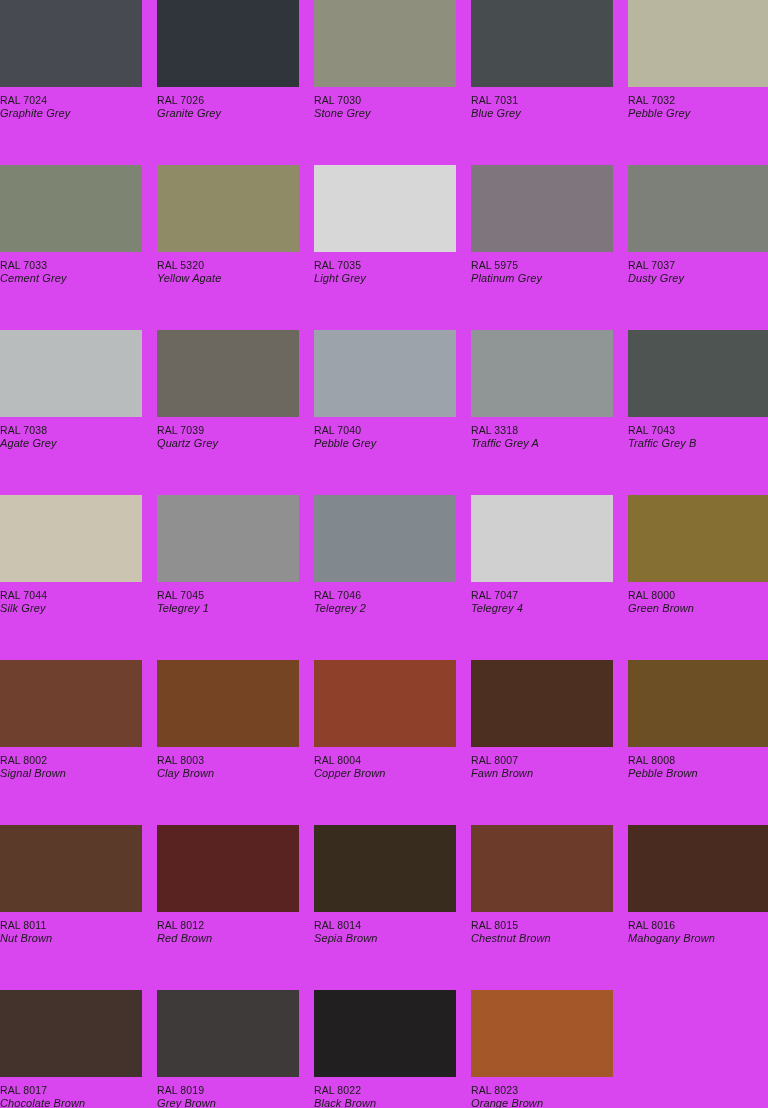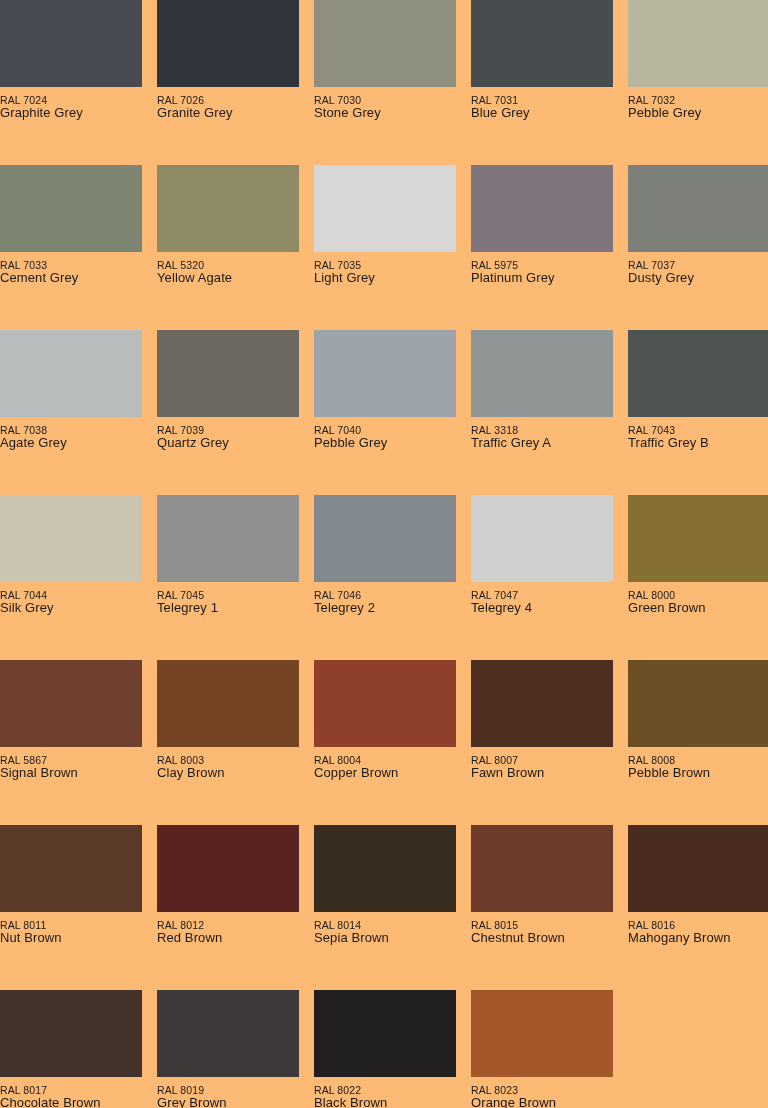--- a/index.html
+++ b/index.html
@@ -58,30 +58,31 @@
     font-family: "Liberation Sans", sans-serif;
     font-size: 10.5px;
     color: #1a1a1a;
     letter-spacing: 0.1px;
     white-space: nowrap;
   }
 
   .swatch-name {
     display: block;
     font-family: "Liberation Sans", sans-serif;
-    font-size: 13px;
+    font-size: 11px;
     color: #1a1a1a;
     letter-spacing: 0.1px;
     white-space: nowrap;
+    font-style: italic;
   }
 </style>
 </head>
 <body style="color: rgb(26, 26, 26);">
 
-<div id="chart" style="background: #fdba74;">
+<div id="chart" style="background: #d946ef;">
   <div class="swatch-grid">
   <div class="swatch-cell">
     <div class="swatch-chip" style="background-color: rgb(71, 74, 81);"></div>
     <div class="swatch-labels">
       <span class="swatch-code">RAL 7024</span>
       <span class="swatch-name">Graphite Grey</span>
     </div>
   </div>
 
   <div class="swatch-cell">
@@ -233,21 +234,21 @@
     <div class="swatch-labels">
       <span class="swatch-code">RAL 8000</span>
       <span class="swatch-name">Green Brown</span>
     </div>
   </div>
 
 
   <div class="swatch-cell">
     <div class="swatch-chip" style="background-color: rgb(111, 64, 46);"></div>
     <div class="swatch-labels">
-      <span class="swatch-code">RAL 5867</span>
+      <span class="swatch-code">RAL 8002</span>
       <span class="swatch-name">Signal Brown</span>
     </div>
   </div>
 
   <div class="swatch-cell">
     <div class="swatch-chip" style="background-color: rgb(116, 68, 35);"></div>
     <div class="swatch-labels">
       <span class="swatch-code">RAL 8003</span>
       <span class="swatch-name">Clay Brown</span>
     </div>

